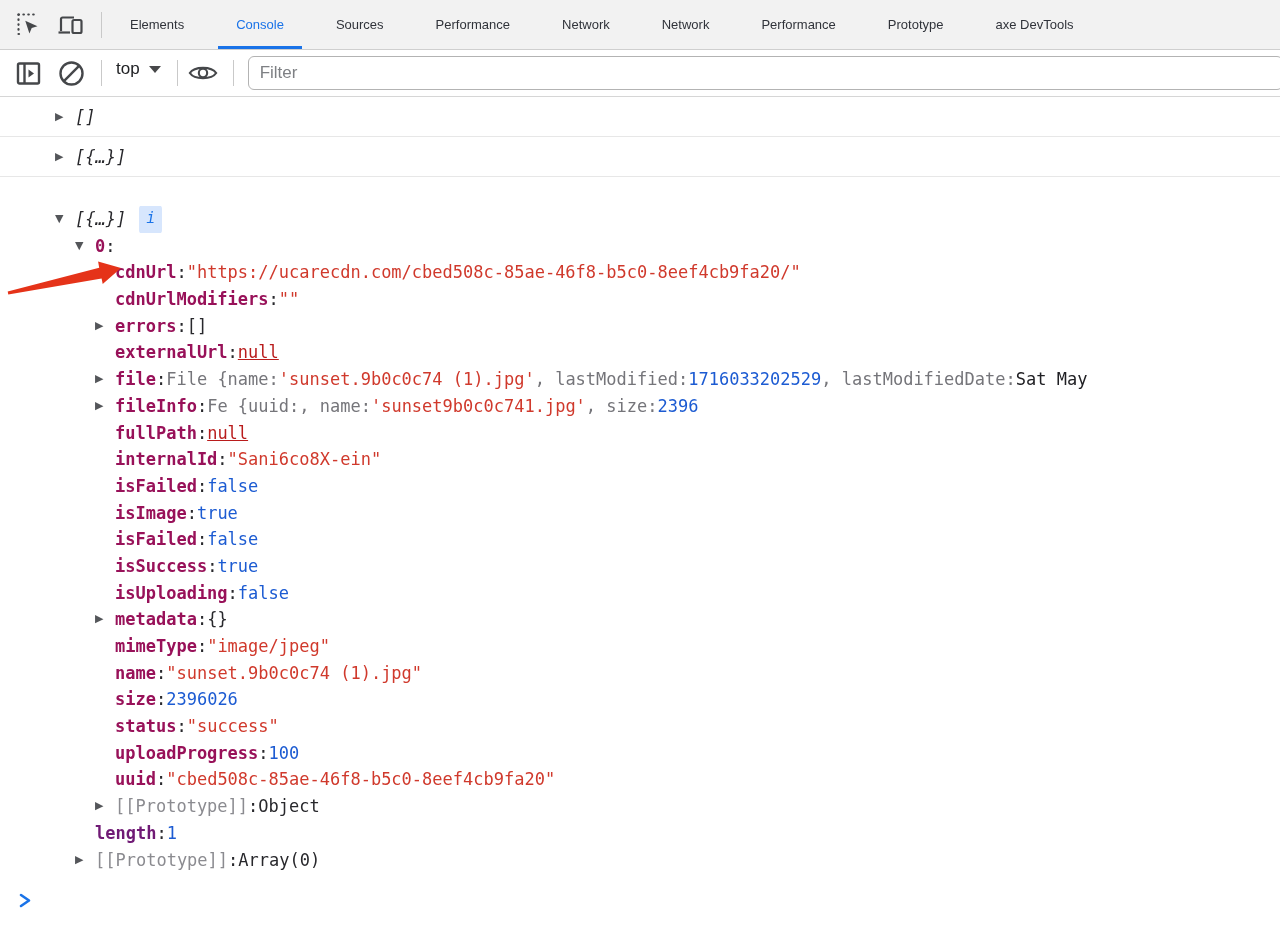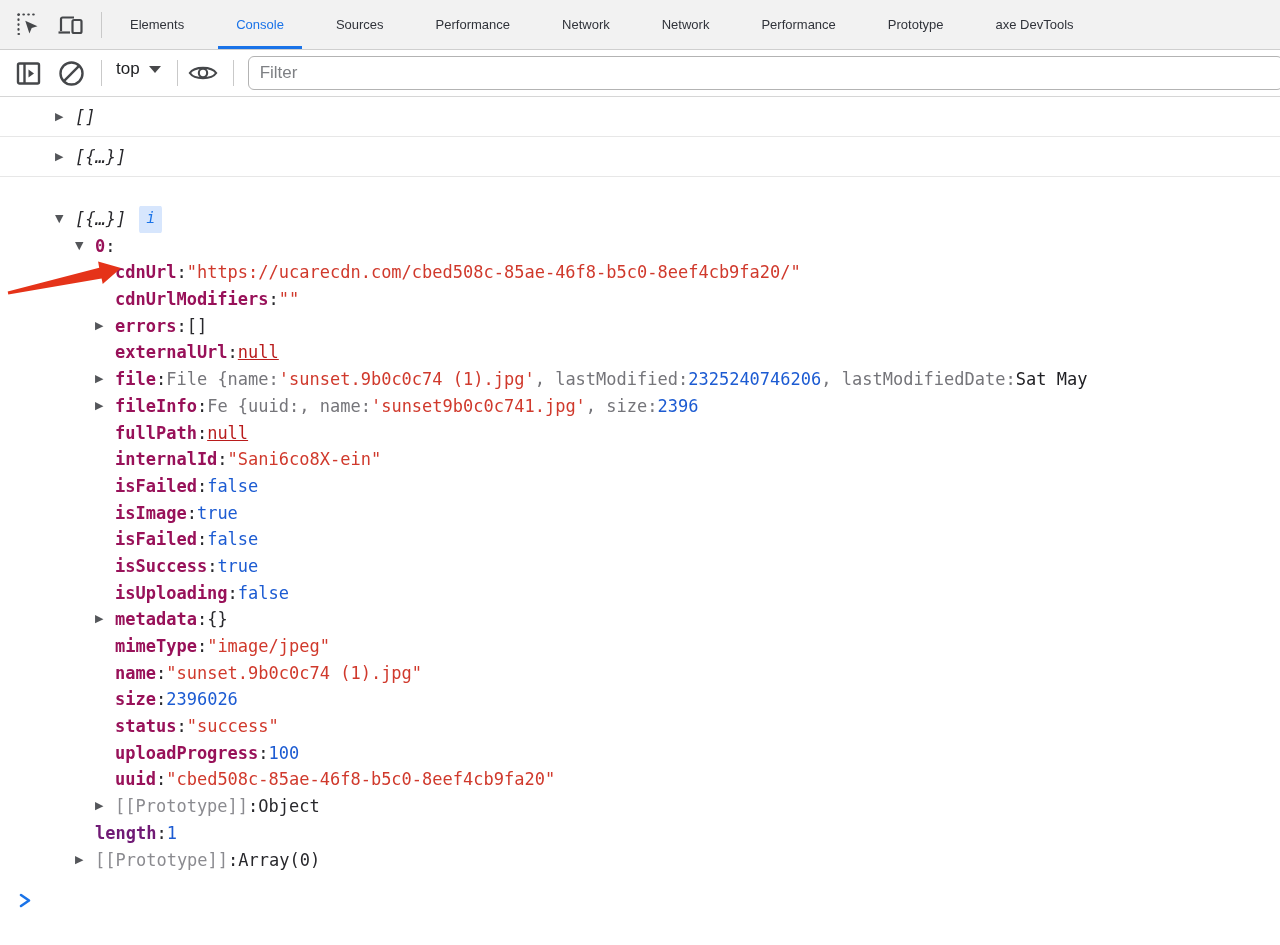--- a/index.html
+++ b/index.html
@@ -183,21 +183,21 @@
           <span class="seg-plain">: </span>
           <span class="seg-null">null</span>
         </div>
         <div class="trow ind2">
           <span class="tri">▶</span>
           <span class="seg-key">file</span>
           <span class="seg-plain">: </span>
           <span class="seg-preview">File {name: </span>
           <span class="seg-string">'sunset.9b0c0c74 (1).jpg'</span>
           <span class="seg-preview">, lastModified: </span>
-          <span class="seg-number">2325240746206</span>
+          <span class="seg-number">1716033202529</span>
           <span class="seg-preview">, lastModifiedDate: </span>
           <span class="seg-date">Sat May</span>
         </div>
         <div class="trow ind2">
           <span class="tri">▶</span>
           <span class="seg-key">fileInfo</span>
           <span class="seg-plain">: </span>
           <span class="seg-preview">Fe {uuid: </span>
           <span class="seg-preview">, name: </span>
           <span class="seg-string">'sunset9b0c0c741.jpg'</span>

